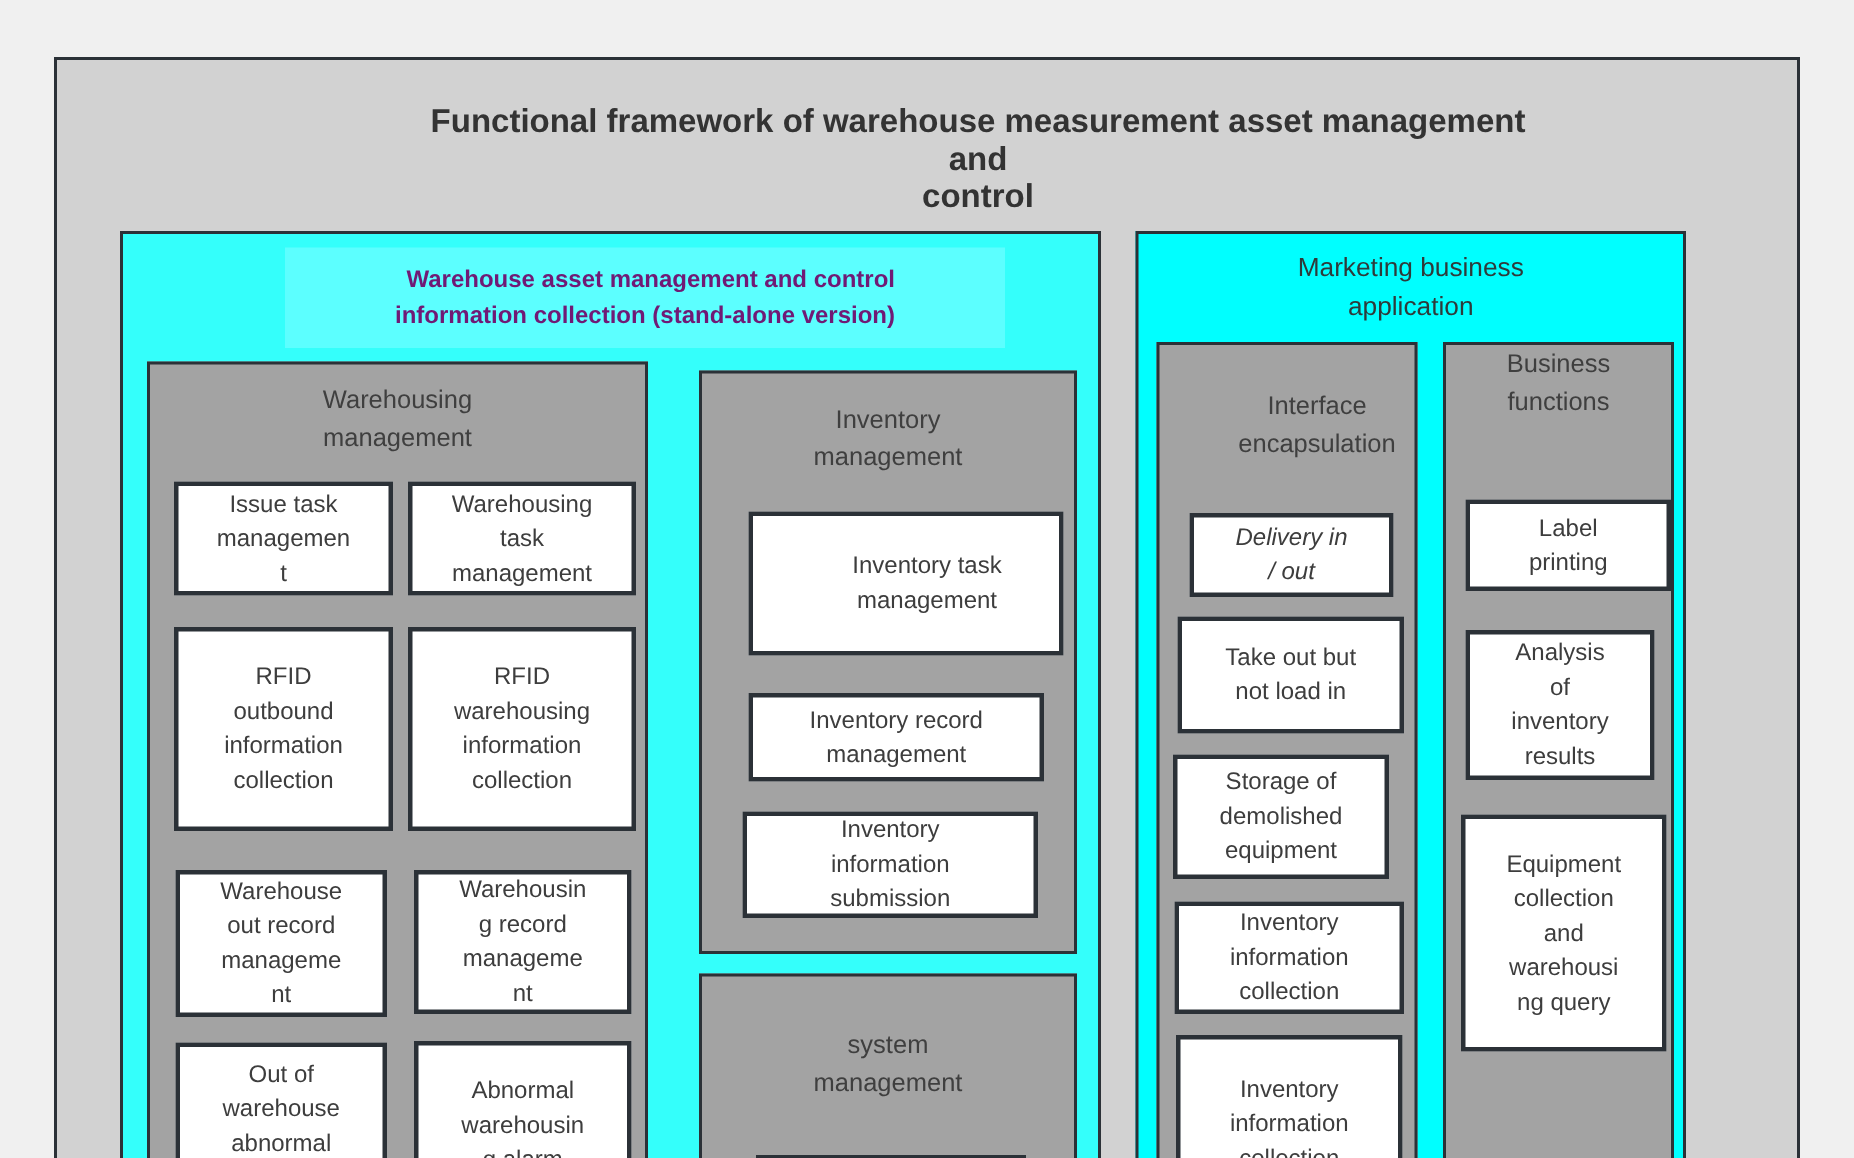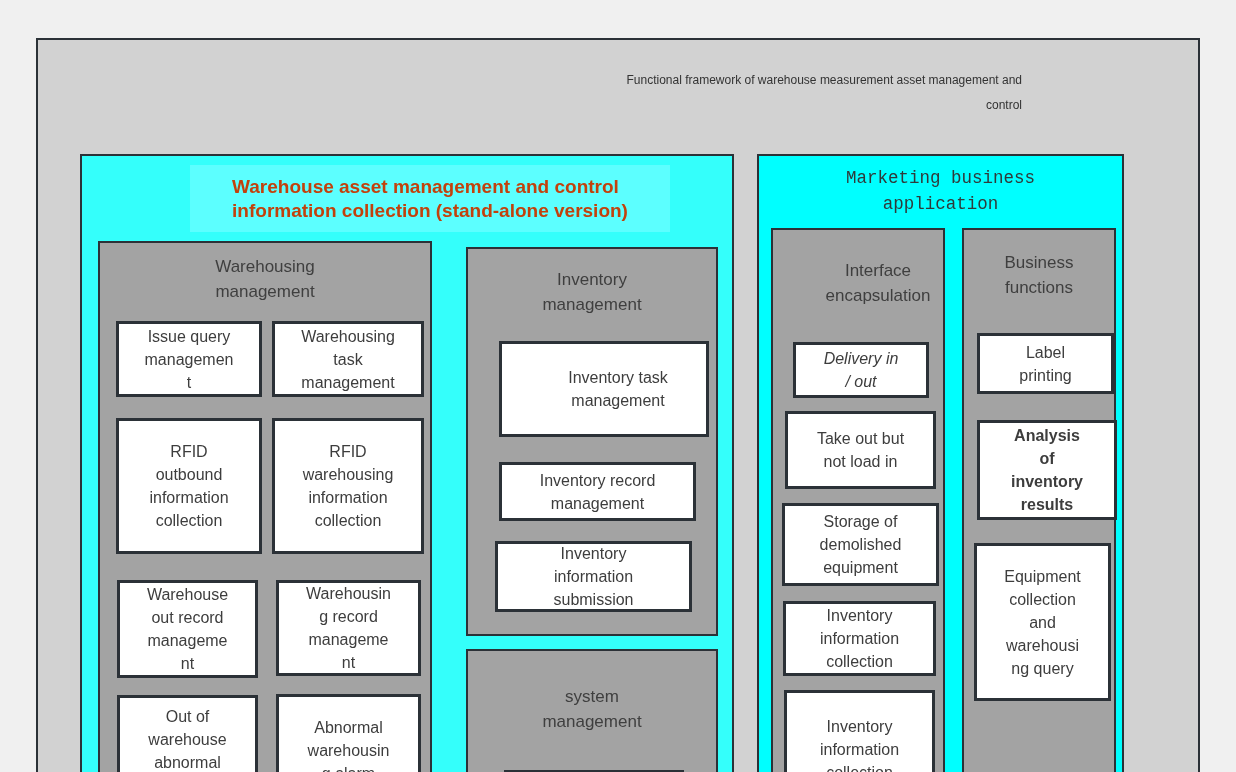--- a/index.html
+++ b/index.html
@@ -9,41 +9,41 @@
   *{box-sizing:border-box;margin:0;padding:0}
   html,body{width:1236px;height:772px;overflow:hidden}
   body{background:var(--page-bg);font-family:"Liberation Sans",sans-serif;color:var(--text);position:relative}
   .abs{position:absolute}
   .pre{white-space:pre-line}
   .frame{border:2px solid var(--border);background:var(--frame-bg)}
   .panel{border:2px solid var(--border)}
   .col{border:2px solid var(--border);background:var(--column-bg)}
   .fbox{border:3px solid var(--border);background:var(--box-bg);display:flex;align-items:center;justify-content:center;text-align:center;font-size:16px;line-height:23px}
   .coltitle{text-align:center;font-size:17px;line-height:25px;color:#3f3f3f}
-  .diagram-title{font-weight:normal;font-size:12px;line-height:25px;text-align:right;color:#333}
-  .lp-header{background:var(--panel-left-header);display:flex;align-items:center;justify-content:center;text-align:left;font-weight:bold;font-size:19px;line-height:24px;color:#c2410c}
+  .diagram-title{font-weight:bold;font-size:22px;line-height:25px;text-align:center;color:#333}
+  .lp-header{background:var(--panel-left-header);display:flex;align-items:center;justify-content:center;text-align:right;font-weight:bold;font-size:16px;line-height:24px;color:#701a75}
   .rp-header{text-align:center;font-size:17.5px;line-height:26px;color:#2f3a3a}
 </style>
 </head>
 <body>
 
 <div class="abs frame" style="left:36px;top:38px;width:1164px;height:760px;">
 
   <div class="abs diagram-title pre" style="left:244px;top:28px;width:740px;">Functional framework of warehouse measurement asset management and
 control</div>
 
   <div class="abs panel" style="left:42px;top:114px;width:654px;height:648px;background:var(--panel-left);">
 
     <div class="abs lp-header pre" style="left:108px;top:9px;width:480px;height:67px;">Warehouse asset management and control
 information collection (stand-alone version)</div>
 
     <div class="abs col" style="left:16px;top:85px;width:334px;height:565px;">
       <div class="coltitle pre" style="padding-top:11px;">Warehousing
 management</div>
-      <div class="abs fbox pre" style="left:16px;top:78px;width:146px;height:76px;">Issue query
+      <div class="abs fbox pre" style="left:16px;top:78px;width:146px;height:76px;">Issue task
 managemen
 t</div>
       <div class="abs fbox pre" style="left:172px;top:78px;width:152px;height:76px;">Warehousing
 task
 management</div>
       <div class="abs fbox pre" style="left:16px;top:175px;width:146px;height:136px;">RFID
 outbound
 information
 collection</div>
       <div class="abs fbox pre" style="left:172px;top:175px;width:152px;height:136px;">RFID
@@ -81,47 +81,47 @@
 
     <div class="abs col" style="left:384px;top:493px;width:252px;height:155px;">
       <div class="coltitle pre" style="padding-top:33px;">system
 management</div>
       <div class="abs fbox pre" style="left:36px;top:119px;width:180px;height:36px;"></div>
     </div>
   </div>
 
   <div class="abs panel" style="left:719px;top:114px;width:367px;height:648px;background:var(--panel-right);">
 
-    <div class="rp-header pre" style="padding-top:9px;font-family:Liberation Mono, monospace;">Marketing business
+    <div class="rp-header pre" style="padding-top:9px;">Marketing business
 application</div>
 
     <div class="abs col" style="left:12px;top:72px;width:174px;height:576px;">
       <div class="coltitle pre" style="padding-top:28px;margin-left:40px;">Interface
 encapsulation</div>
       <div class="abs fbox pre" style="left:20px;top:112px;width:136px;height:56px;font-style:italic;">Delivery in
 / out</div>
       <div class="abs fbox pre" style="left:12px;top:181px;width:151px;height:78px;">Take out but
 not load in</div>
-      <div class="abs fbox pre" style="left:9px;top:273px;width:157px;height:83px;">Storage of
+      <div class="abs fbox pre" style="left:9px;top:273px;width:144px;height:83px;">Storage of
 demolished
 equipment</div>
       <div class="abs fbox pre" style="left:10px;top:371px;width:153px;height:75px;">Inventory
 information
 collection</div>
       <div class="abs fbox pre" style="left:11px;top:460px;width:151px;height:118px;">Inventory
 information
 collection</div>
     </div>
 
     <div class="abs col" style="left:203px;top:72px;width:154px;height:576px;">
-      <div class="coltitle pre" style="padding-top:20px;">Business
+      <div class="coltitle pre" style="">Business
 functions</div>
       <div class="abs fbox pre" style="left:13px;top:103px;width:137px;height:61px;">Label
 printing</div>
-      <div class="abs fbox pre" style="left:13px;top:190px;width:140px;height:100px;font-weight:bold;">Analysis
+      <div class="abs fbox pre" style="left:13px;top:190px;width:126px;height:100px;">Analysis
 of
 inventory
 results</div>
       <div class="abs fbox pre" style="left:10px;top:313px;width:137px;height:158px;">Equipment
 collection
 and
 warehousi
 ng query</div>
     </div>
   </div>

